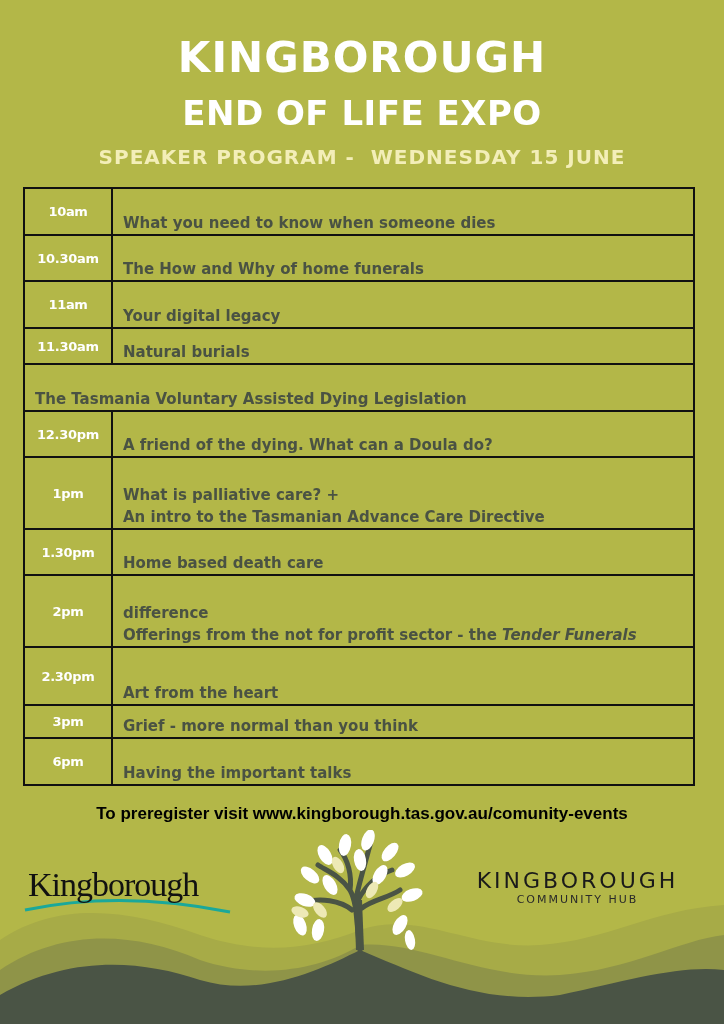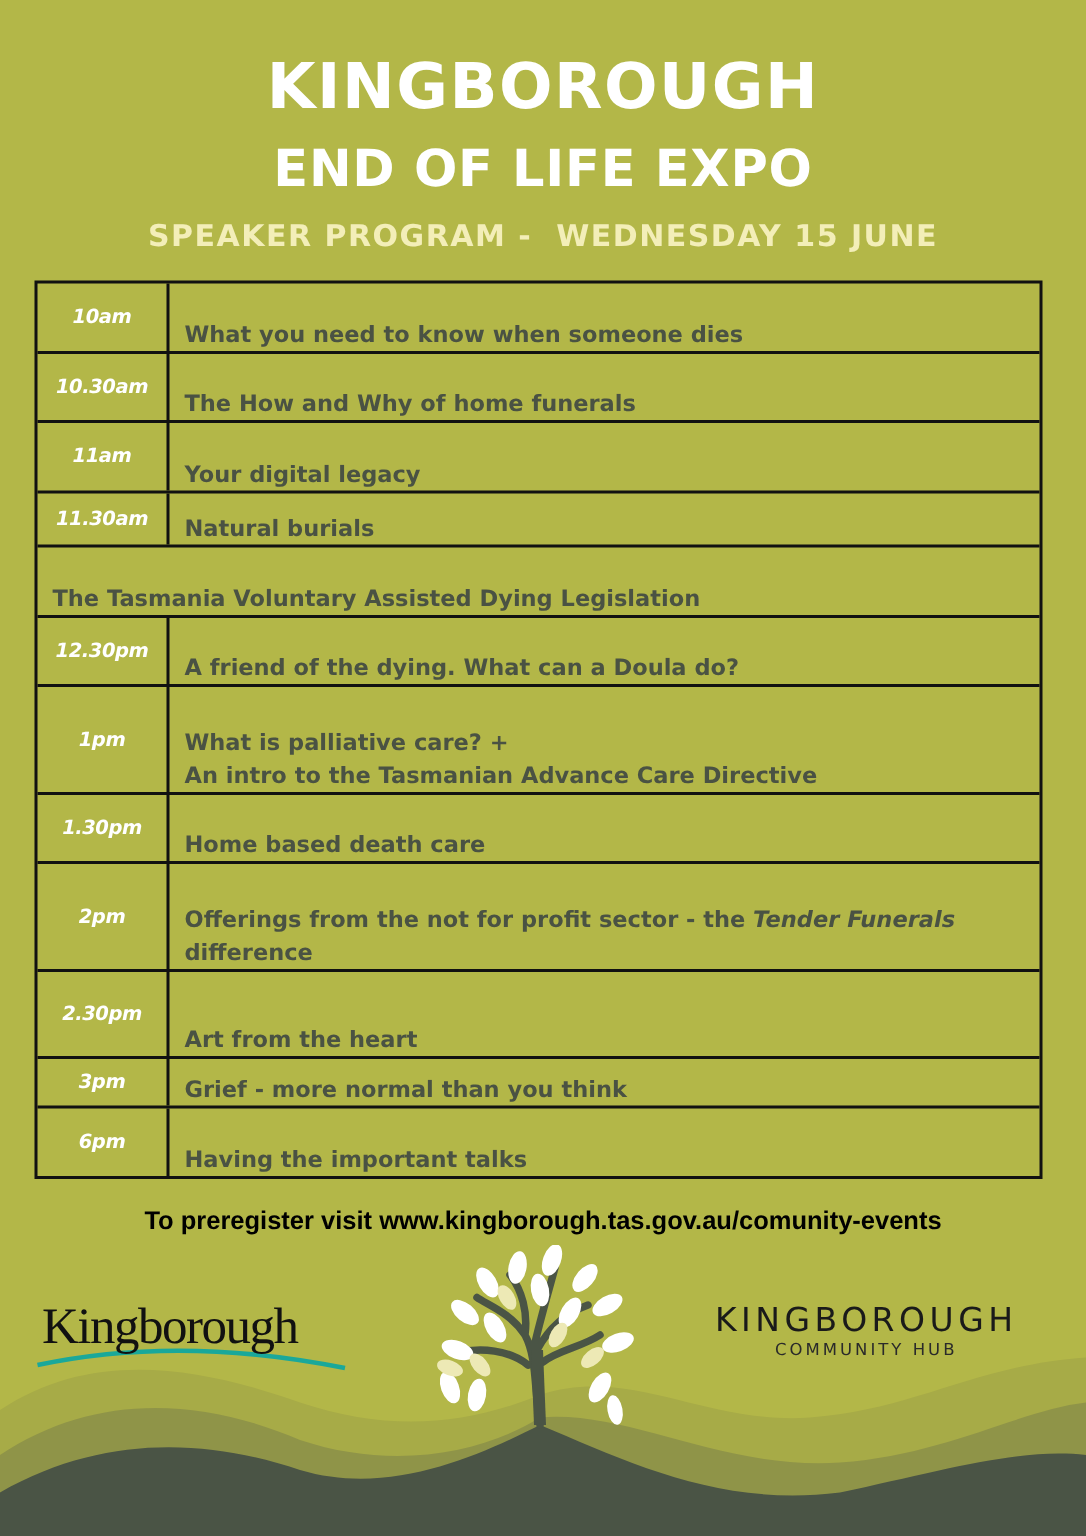--- a/index.html
+++ b/index.html
@@ -24,21 +24,21 @@
   }
   .schedule {
     position: absolute; top: 187px; left: 23px; width: 672px;
     border: 2px solid #111; box-sizing: border-box;
   }
   .row { display: flex; border-bottom: 2px solid #111; box-sizing: border-box; }
   .row:last-child { border-bottom: none; }
   .time {
     width: 86px; flex: none; border-right: 2px solid #111;
     display: flex; align-items: center; justify-content: center;
-    color: #ffffff; font-weight: bold; font-size: 13px; letter-spacing: -0.3px; font-style: italic;
+    color: #ffffff; font-weight: bold; font-size: 13px; letter-spacing: -0.3px;
   }
   .topic {
     flex: 1; display: flex; flex-direction: column; justify-content: flex-end;
     padding-left: 10px; color: #4a5243; font-weight: bold; font-size: 15px; line-height: 22px;
   }
   .topic em { font-style: italic; }
   .prereg {
     position: absolute; top: 804px; left: 0; width: 724px; text-align: center;
     color: #000000; font-family: "Liberation Sans", sans-serif; font-weight: bold; font-size: 17px;
   }
@@ -109,22 +109,22 @@
   </div>
   <div class="row" style="height:46px">
     <div class="time">1.30pm</div>
     <div class="topic">
         <span>Home based death care</span>
       </div>
   </div>
   <div class="row" style="height:72px">
     <div class="time">2pm</div>
     <div class="topic">
+      <span>difference</span>
       <span><span>Offerings from the not for profit sector - the </span><em>Tender Funerals</em></span>
-      <span>difference</span>
     </div>
   </div>
   <div class="row" style="height:58px">
     <div class="time">2.30pm</div>
     <div class="topic">
         <span>Art from the heart</span>
       </div>
   </div>
   <div class="row" style="height:33px">
     <div class="time">3pm</div>

